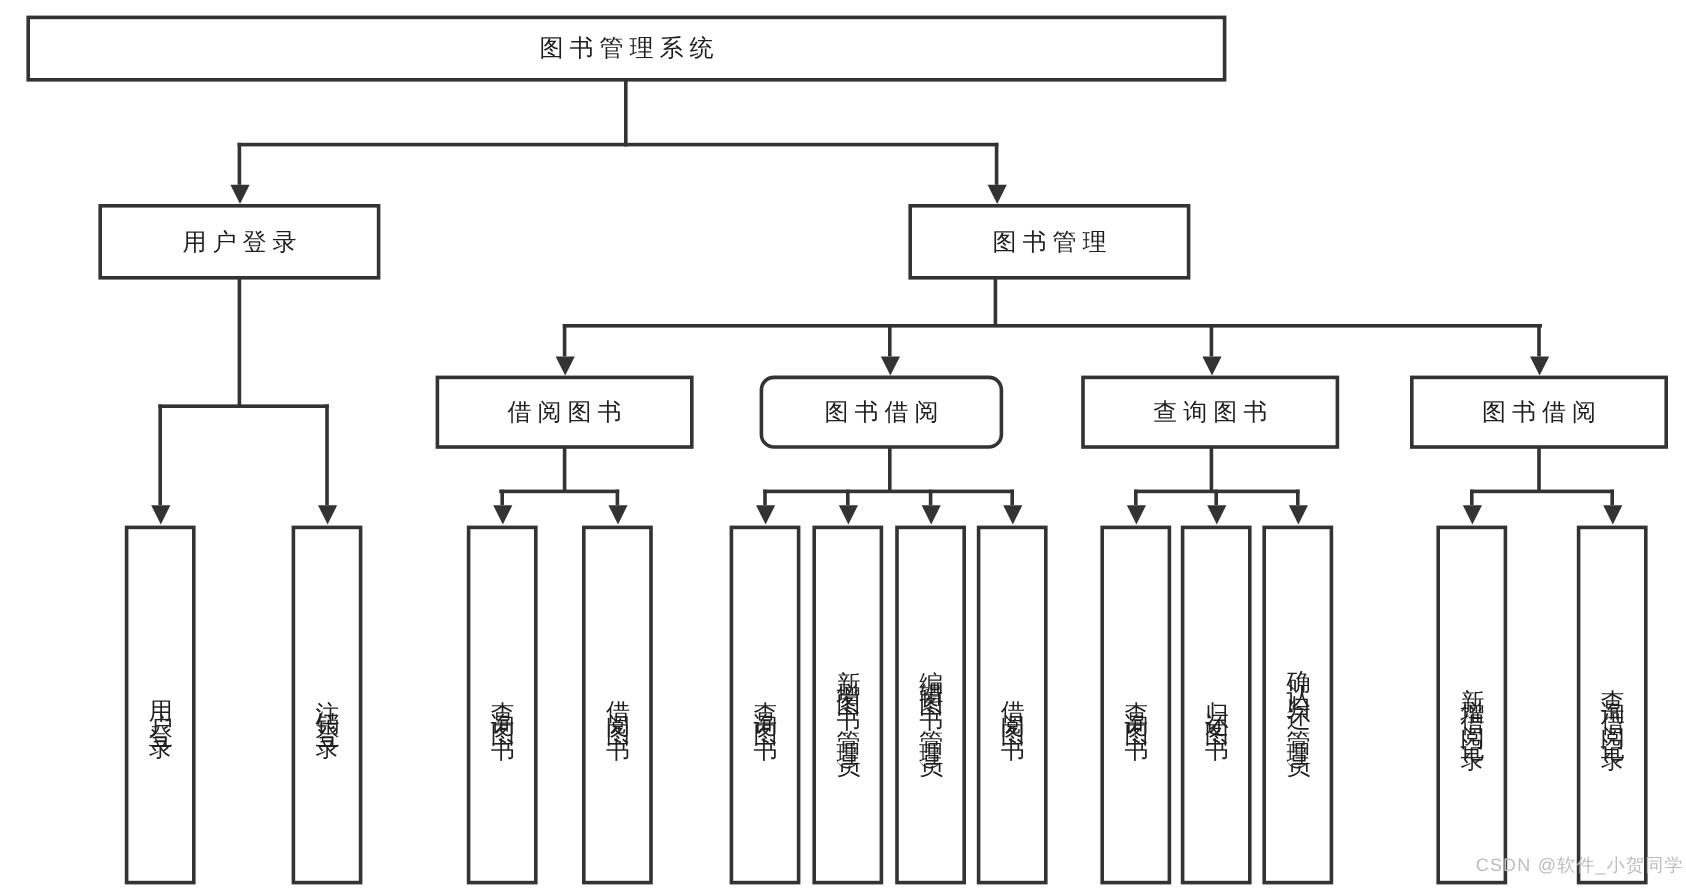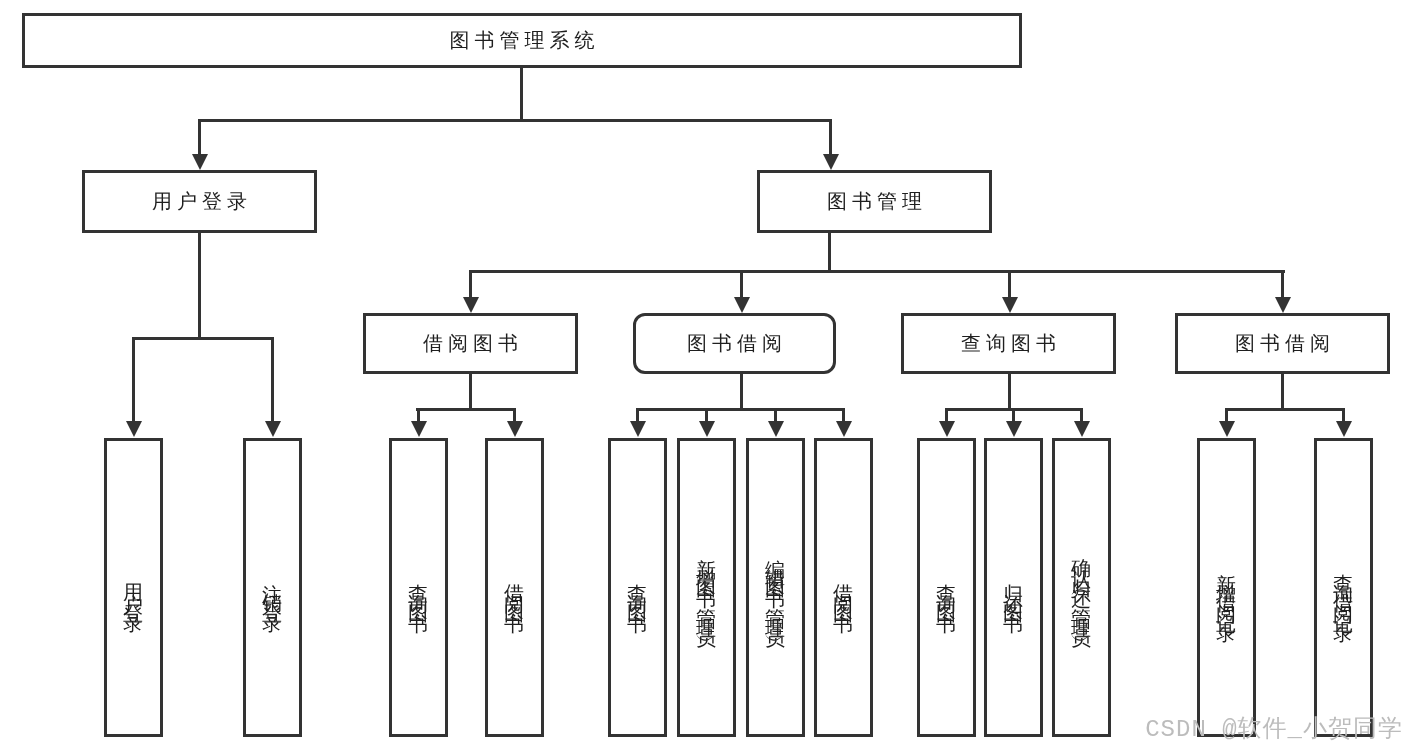--- a/index.html
+++ b/index.html
@@ -25,22 +25,22 @@
   .vline,.hline,.arrow{position:absolute;background:var(--line);}
   .vline{width:3px;}
   .hline{height:3px;}
   .arrow{width:3px;}
   .arrow::after{
     content:"";position:absolute;left:-6.5px;bottom:-16px;width:0;height:0;
     border-left:8px solid transparent;border-right:8px solid transparent;
     border-top:16px solid var(--line);
   }
   .watermark{
-    position:absolute;top:712px;right:2px;font-size:24px;letter-spacing:1px;
-    color:var(--watermark);white-space:nowrap;font-family:Liberation Mono, monospace;
+    position:absolute;top:712px;right:2px;font-size:15px;letter-spacing:1px;
+    color:var(--watermark);white-space:nowrap;
   }
 </style>
 </head>
 <body>
 
 <div class="canvas">
 
   <div class="node" style="left:22px;top:13px;width:1000px;height:55px;">
     <span class="lbl-h">图书管理系统</span>
   </div>

